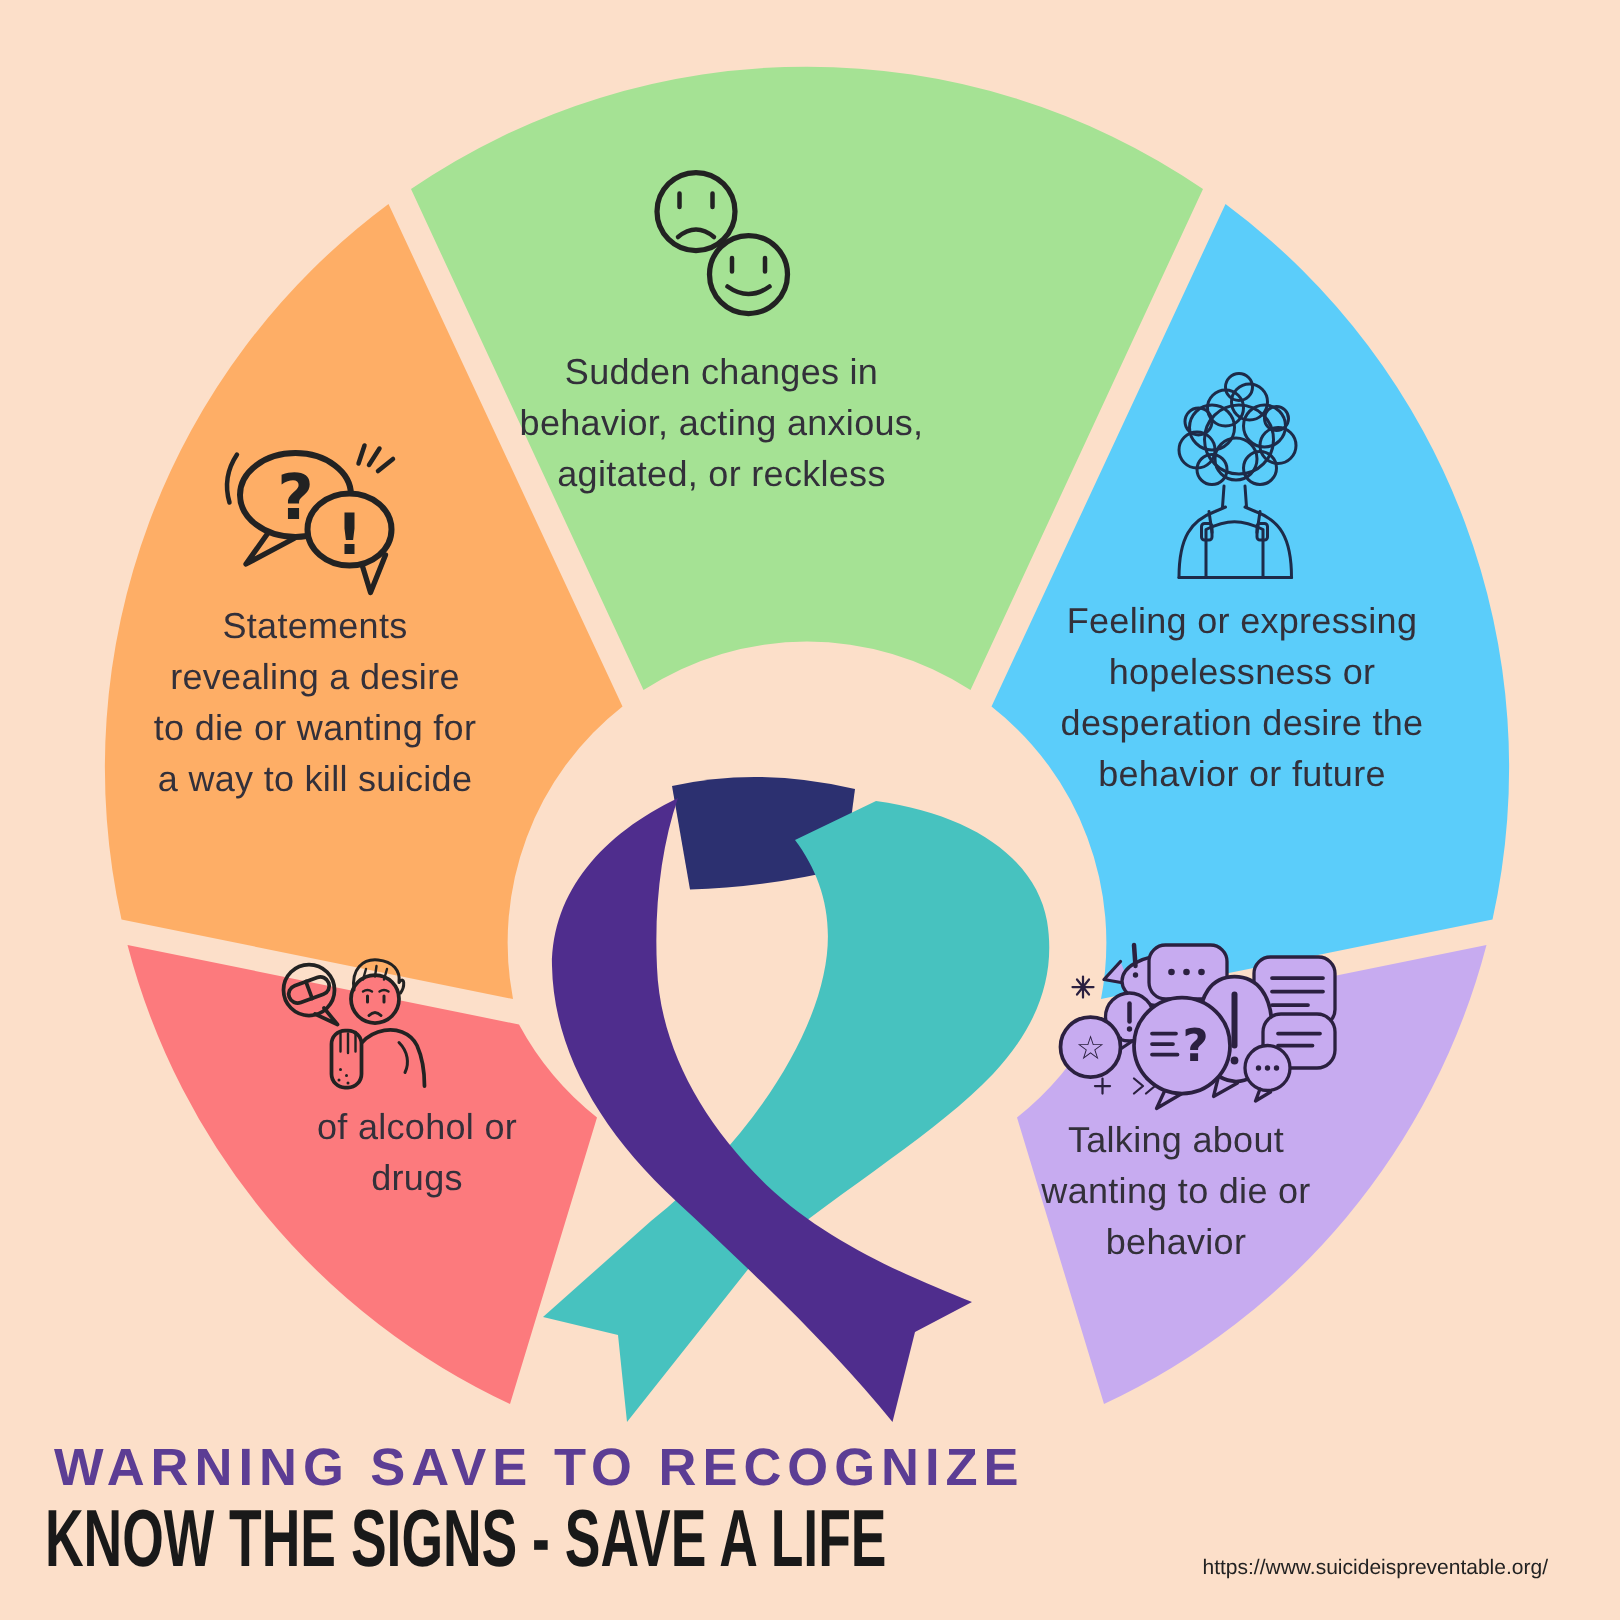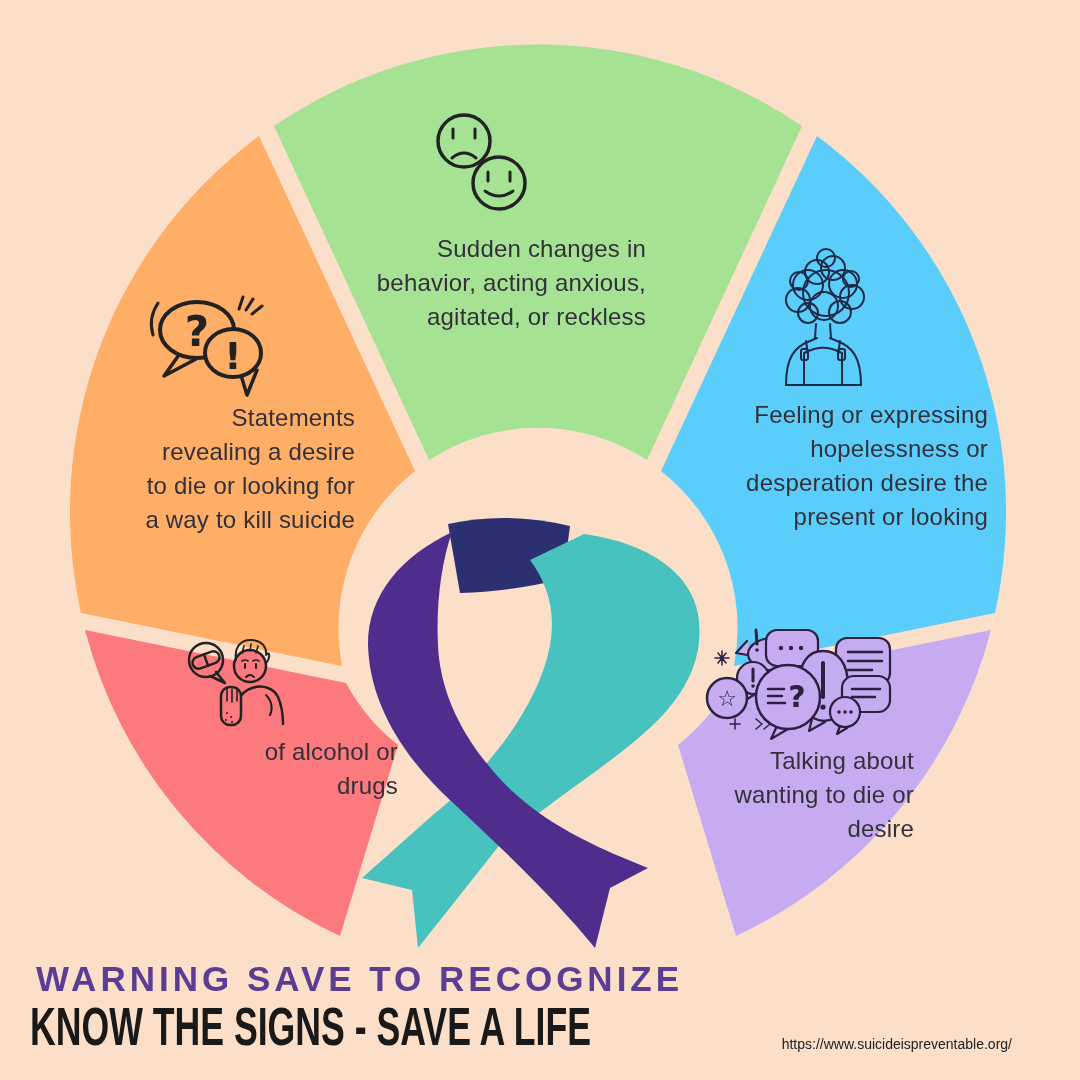--- a/index.html
+++ b/index.html
@@ -1,27 +1,27 @@
 <!DOCTYPE html>
 <html><head>
 <meta charset="utf-8">
 <style>
   html,body{margin:0;padding:0}
   #stage{position:relative;width:1080px;height:1080px;background:#fcdfc9;overflow:hidden;
          font-family:"Liberation Sans",sans-serif}
   #wheel{position:absolute;left:0;top:0}
   svg text{font-family:"DejaVu Sans",sans-serif}
   .seg-label{position:absolute;font:400 24px/34px "Liberation Sans",sans-serif;
-             color:#33303a;text-align:right;letter-spacing:.2px}
+             color:#33303a;text-align:center;letter-spacing:.2px}
   .h1{position:absolute;left:36px;top:961px;font:800 35px/1 "Liberation Sans",sans-serif;
       letter-spacing:4px;color:#5c3d94}
   .h2{position:absolute;left:30px;top:999px;white-space:nowrap}
   .h2 span{display:inline-block;transform:scaleX(.66);transform-origin:0 50%;
       font:800 54px/1 "Liberation Sans",sans-serif;letter-spacing:0;color:#191919}
-  .url{position:absolute;left:690px;top:1036px;width:322px;text-align:right;
+  .url{position:absolute;left:710px;top:1036px;width:322px;text-align:right;
       font:400 14px/1.2 "Liberation Sans",sans-serif;color:#222}
   .ic{stroke-linecap:round;stroke-linejoin:round}
 </style>
 </head>
 <body>
 
 <div id="stage">
 
   <svg id="wheel" width="1080" height="1080" viewBox="0 0 1080 1080">
 
@@ -145,38 +145,38 @@
   <div class="seg-label" style="left:316px;top:232px;width:330px">
     <div>Sudden changes in</div>
     <div>behavior, acting anxious,</div>
     <div>agitated, or reckless</div>
   </div>
 
   <div class="seg-label" style="left:668px;top:398px;width:320px">
     <div>Feeling or expressing</div>
     <div>hopelessness or</div>
     <div>desperation desire the</div>
-    <div>present or looking</div>
+    <div>behavior or future</div>
   </div>
 
   <div class="seg-label" style="left:654px;top:744px;width:260px">
     <div>Talking about</div>
     <div>wanting to die or</div>
-    <div>desire</div>
+    <div>behavior</div>
   </div>
 
   <div class="seg-label" style="left:158px;top:735px;width:240px">
     <div>of alcohol or</div>
     <div>drugs</div>
   </div>
 
   <div class="seg-label" style="left:65px;top:401px;width:290px">
     <div>Statements</div>
     <div>revealing a desire</div>
-    <div>to die or looking for</div>
+    <div>to die or wanting for</div>
     <div>a way to kill suicide</div>
   </div>
 
   <div class="h1">WARNING SAVE TO RECOGNIZE</div>
   <div class="h2">
     <span>KNOW THE SIGNS - SAVE A LIFE</span>
   </div>
   <div class="url">https://www.suicideispreventable.org/</div>
 
 </div>

